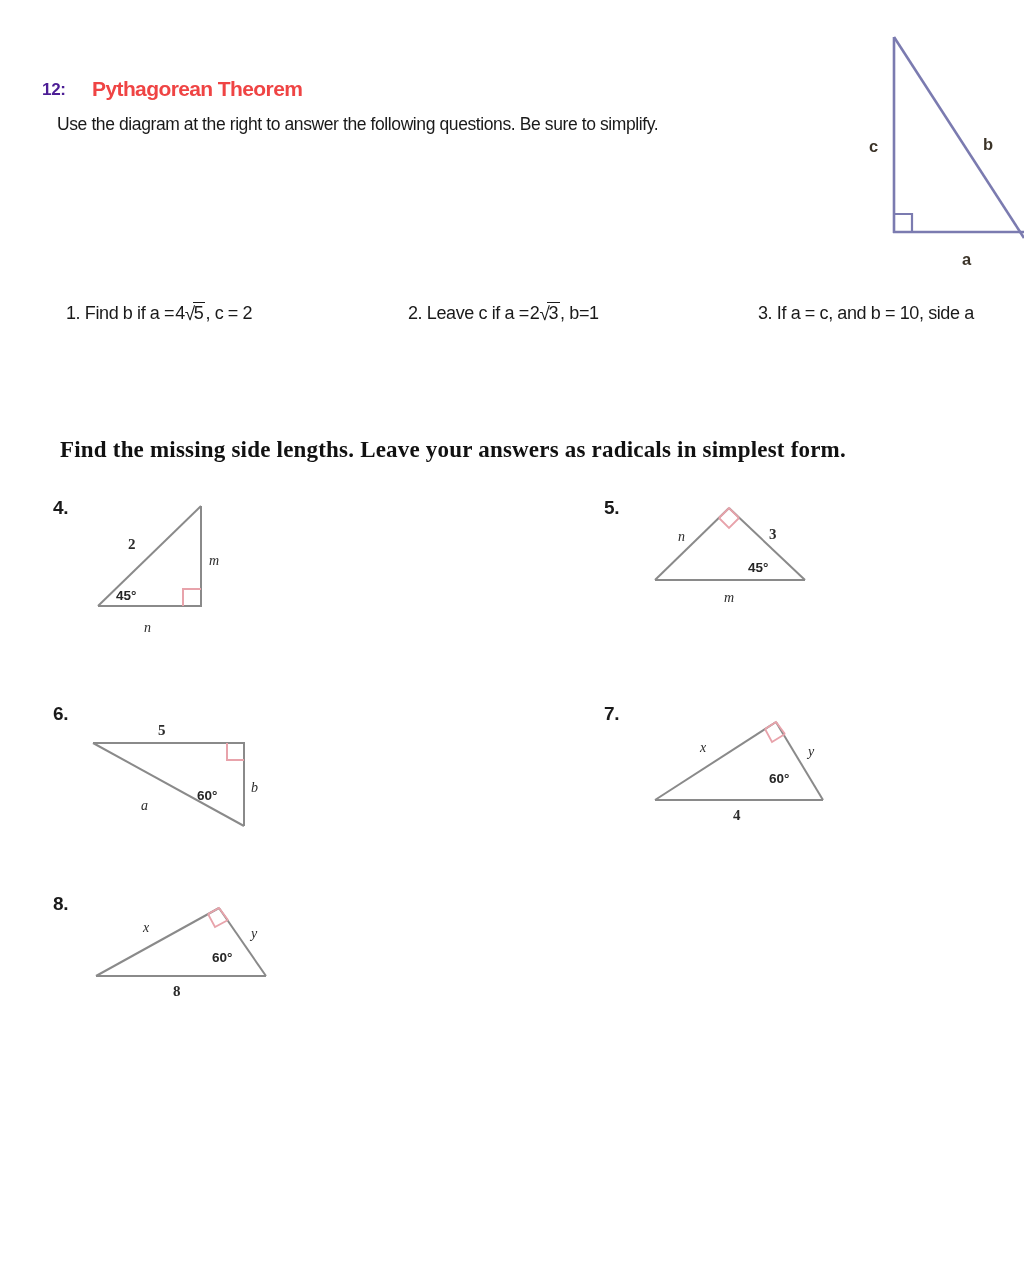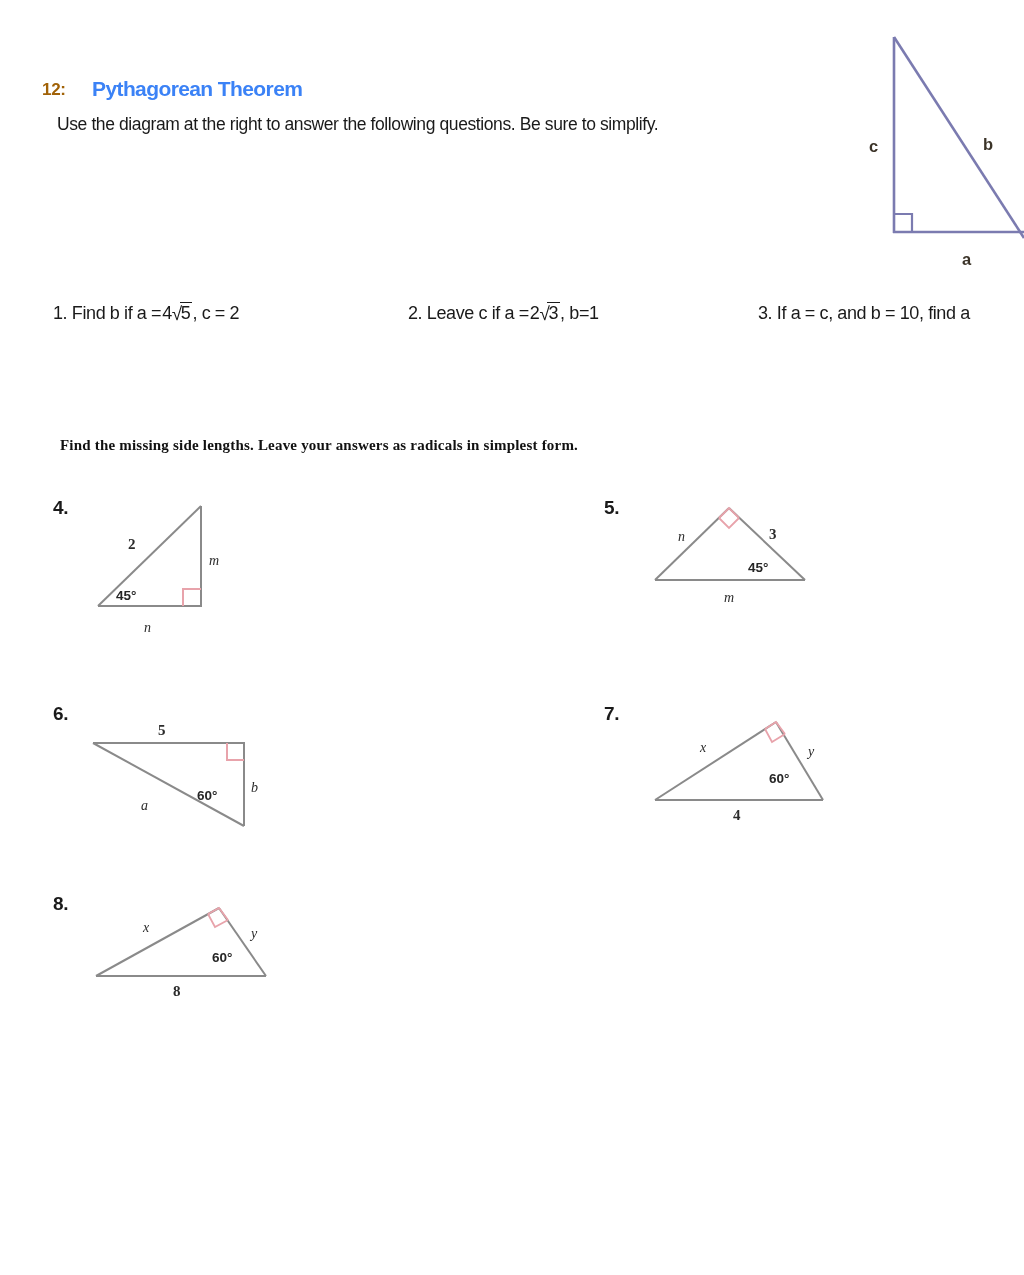--- a/index.html
+++ b/index.html
@@ -18,30 +18,30 @@
   }
 
   
   .hdr-num {
     position: absolute;
     left: 42px;
     top: 80px;
     font-size: 17px;
     font-weight: bold;
     letter-spacing: -0.3px;
-    color: #a16207;
+    color: #4c1d95;
   }
   .hdr-title {
     position: absolute;
     left: 92px;
     top: 77px;
     font-size: 21px;
     font-weight: bold;
     letter-spacing: -0.6px;
-    color: #3b82f6;
+    color: #ef4444;
   }
   .hdr-sub {
     position: absolute;
     left: 57px;
     top: 114px;
     font-size: 17.5px;
     letter-spacing: -0.4px;
     color: #1a1a1a;
     white-space: nowrap;
   }
@@ -83,21 +83,21 @@
     margin-left: -2px;
   }
 
   
   .instr {
     position: absolute;
     left: 60px;
     top: 437px;
     font-family: "Liberation Serif", "DejaVu Serif", serif;
     font-weight: bold;
-    font-size: 15px;
+    font-size: 23px;
     letter-spacing: 0.2px;
     color: #111;
     white-space: nowrap;
   }
 
   
   .p-num {
     position: absolute;
     font-size: 19px;
     font-weight: bold;
@@ -146,33 +146,33 @@
 
     <line x1="49" y1="19" x2="179" y2="220" stroke="#7b7bb0" stroke-width="2.6"></line>
 
     <polyline points="49,196 67,196 67,214" fill="none" stroke="#7b7bb0" stroke-width="2.2"></polyline>
   </svg>
   <span class="ref-label" style="left:24px; top:119px;">c</span>
   <span class="ref-label" style="left:138px; top:117px;">b</span>
   <span class="ref-label" style="left:117px; top:232px;">a</span>
 </div>
 
-<div class="q-line" style="left:53px; top:303px;">
+<div class="q-line" style="left:66px; top:303px;">
   <span class="qn">1.</span>
   <span>Find b if a =</span><span class="rad"><span>4</span><span class="sym">√</span><span class="val">5</span></span><span>, c = 2</span>
 </div>
 
 <div class="q-line" style="left:408px; top:303px;">
   <span class="qn">2.</span>
   <span>Leave c if a =</span><span class="rad"><span>2</span><span class="sym">√</span><span class="val">3</span></span><span>, b=1</span>
 </div>
 
 <div class="q-line" style="left:758px; top:303px;">
   <span class="qn">3.</span>
-  <span>If a = c, and b = 10, find a</span>
+  <span>If a = c, and b = 10, side a</span>
 </div>
 
 <div class="instr">Find the missing side lengths.  Leave your answers as radicals in simplest form.</div>
 
 <div class="p-num" style="left:53px; top:497px;">4.</div>
 <div class="fig" style="left:90px; top:498px; width:200px; height:150px;">
   <svg width="200" height="150" viewBox="0 0 200 150">
 
     <line x1="8" y1="108" x2="112" y2="108" stroke="#8a8a8a" stroke-width="2"></line>
 

